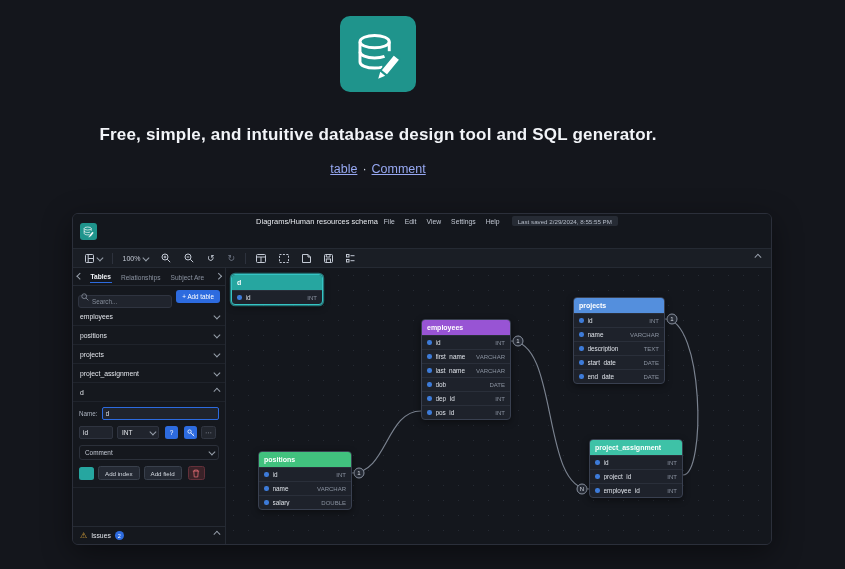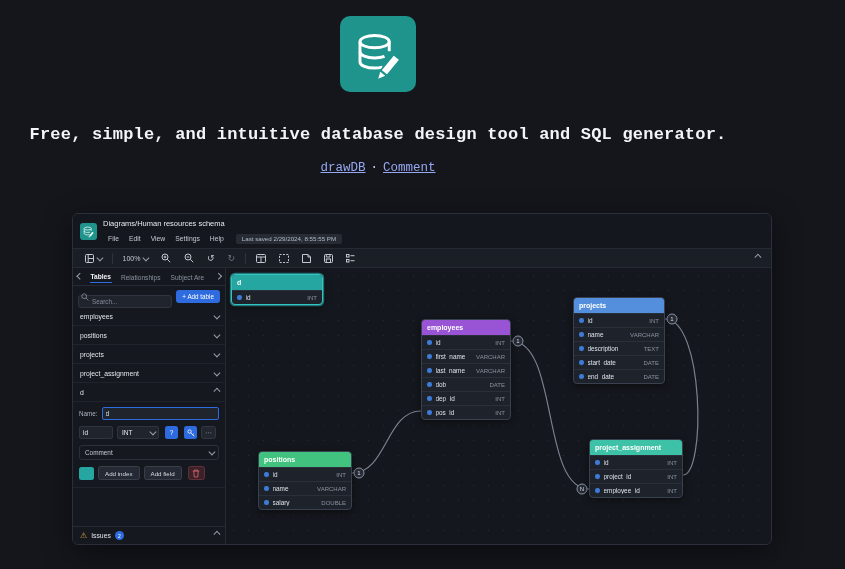--- a/index.html
+++ b/index.html
@@ -1,38 +1,38 @@
 <!DOCTYPE html>
 <html><head>
 <meta charset="utf-8">
 <style>
   * { margin:0; padding:0; box-sizing:border-box; }
   html,body { width:845px; height:569px; background:#14161c; overflow:hidden;
     font-family:"Liberation Sans","DejaVu Sans",sans-serif; }
   body { position:relative; color:#e8eaee; }
 
   
-  .hero { position:absolute; top:0; left:0; width:756px; text-align:center;font-family:Liberation Mono, monospace; }
+  .hero { position:absolute; top:0; left:0; width:756px; text-align:center; }
   .logo-tile { width:76px; height:76px; margin:16px auto 0; background:#1f948c;
     border-radius:10px; display:flex; align-items:center; justify-content:center; }
   .hero-title { margin-top:33px; font-size:17px; font-weight:700; color:#f2f4f8; letter-spacing:.2px; }
   .hero-links { margin-top:17px; font-size:12.5px; color:#c9cfdd; }
   .hero-links a { color:#97a8f2; text-decoration:underline; cursor:pointer; }
   .hero-links .sep { margin:0 5px; color:#cdd2de; }
 
   
   .app { position:absolute; left:72px; top:213px; width:700px; height:332px;
     background:#171a21; border:1px solid #2b2f3a; border-radius:6px; overflow:hidden;
     display:flex; flex-direction:column; box-shadow:0 8px 30px rgba(0,0,0,.45); }
 
   .app-header { height:34px; background:#14171d; display:flex; align-items:stretch; flex:0 0 auto; }
   .header-logo { width:30px; display:flex; align-items:center; justify-content:center; }
   .mini-tile { width:17px; height:17px; background:#1f948c; border-radius:3px;
     display:flex; align-items:center; justify-content:center; }
-  .header-right { flex:1; display:flex; flex-direction:column; justify-content:center; gap:1px; }
+  .header-right { flex:1; display:flex; flex-direction:row; justify-content:center; gap:1px; }
   .title-row { height:14px; display:flex; align-items:center; font-size:7.5px; color:#e6e9ee; }
   .menu-row { height:14px; display:flex; align-items:center; font-size:6.8px; color:#c2c8d3; }
   .menu-items { display:flex; }
   .menu-item { padding:1px 5px; border-radius:2px; cursor:pointer; }
   .last-saved { margin-left:7px; background:#262b34; color:#b4bbc7; font-size:6.2px;
     padding:1.5px 6px; border-radius:2px; }
 
   .toolbar { height:20px; background:#1a1e25; border-top:1px solid #252a33; border-bottom:1px solid #252a33;
     display:flex; align-items:center; padding:0 9px; gap:7px; font-size:7px; color:#c3c9d4; flex:0 0 auto; }
   .tb-btn { display:flex; align-items:center; gap:3px; padding:2px 3px; border-radius:2px; cursor:pointer; }
@@ -148,21 +148,21 @@
 </svg>
 
 <div class="hero">
   <div class="logo-tile">
     <svg viewBox="0 0 48 48" width="54" height="54">
         <use href="#drawdb-glyph"></use>
       </svg>
   </div>
   <div class="hero-title">Free, simple, and intuitive database design tool and SQL generator.</div>
   <div class="hero-links">
-    <a>drawDB</a><span class="sep">·</span><a>Comment</a>
+    <a>table</a><span class="sep">·</span><a>Comment</a>
   </div>
 </div>
 
 <div class="app">
 
   <div class="app-header">
     <div class="header-logo">
       <div class="mini-tile">
         <svg viewBox="0 0 48 48" width="13" height="13">
             <use href="#drawdb-glyph"></use>

